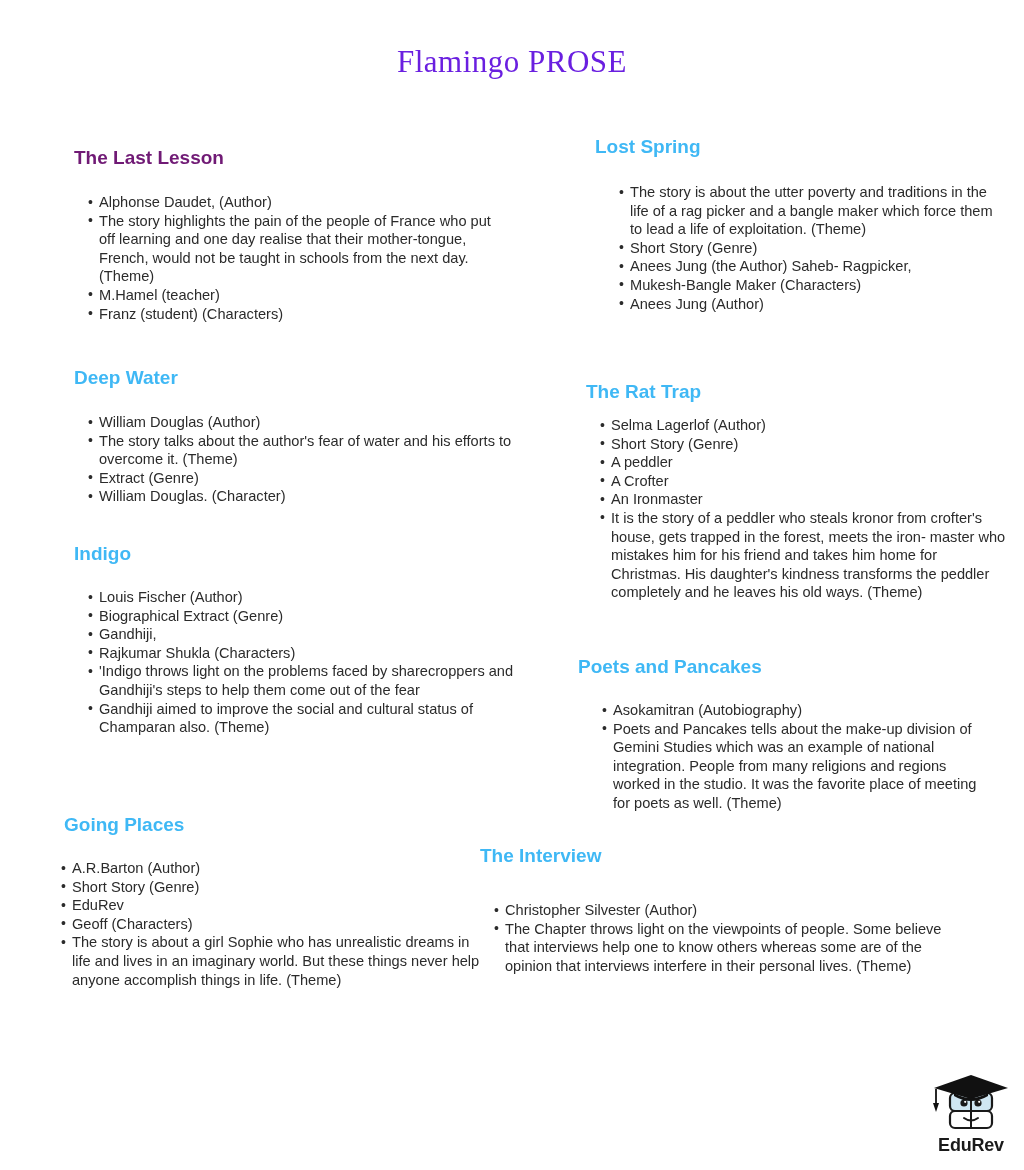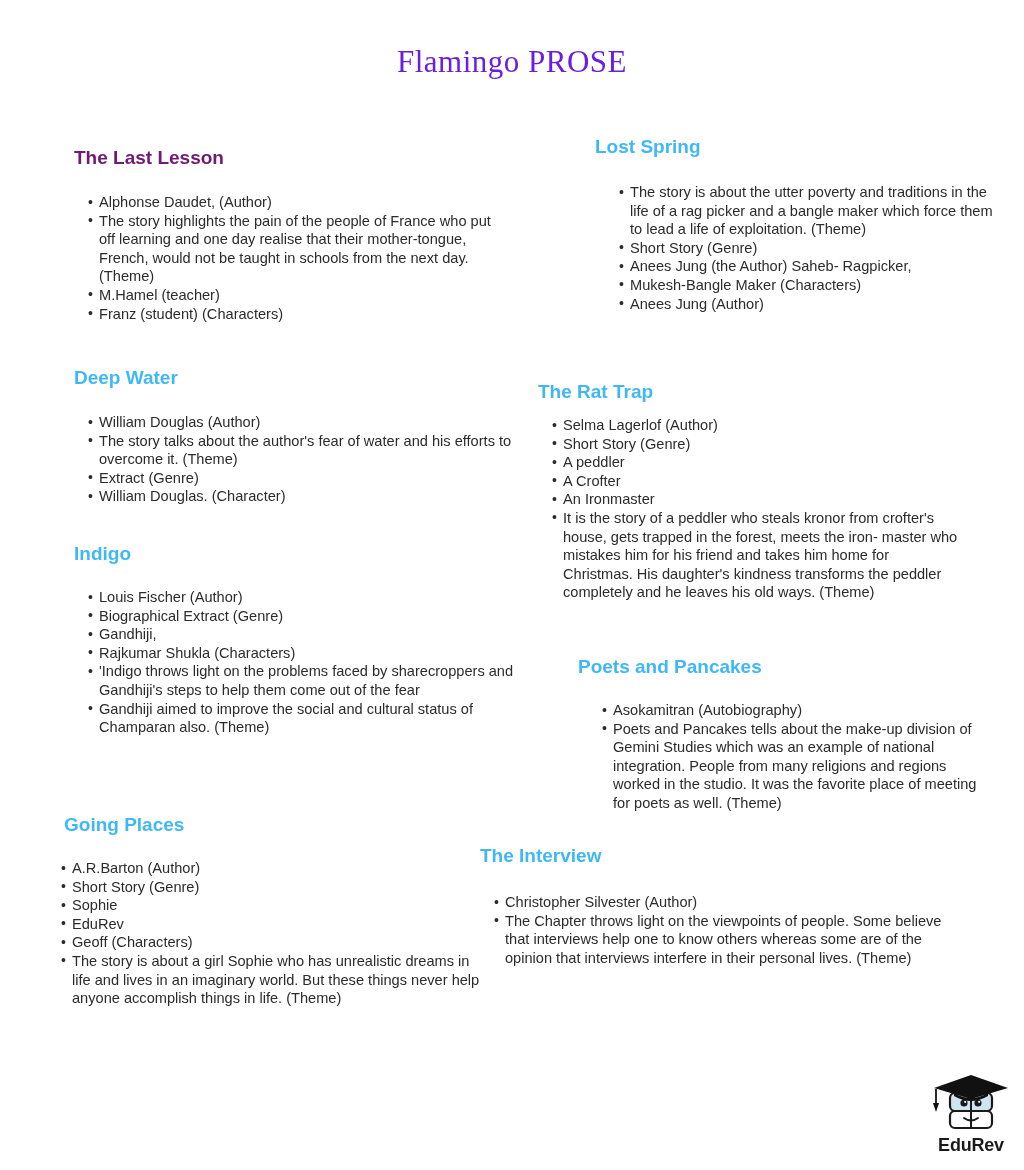--- a/index.html
+++ b/index.html
@@ -78,34 +78,34 @@
   
   #sec-last-lesson      { left: 74px;  top: 146px; width: 430px; }
   #sec-last-lesson .bullet-list      { margin-top: 23px; margin-left: 14px; }
 
   #sec-lost-spring      { left: 578px; top: 135px; width: 400px; margin-left: 17px; }
   #sec-lost-spring .bullet-list      { margin-top: 24px; margin-left: 24px; }
 
   #sec-deep-water       { left: 74px;  top: 366px; width: 460px; }
   #sec-deep-water .bullet-list       { margin-top: 23px; margin-left: 14px; }
 
-  #sec-rat-trap         { left: 538px; top: 380px; width: 420px; }
+  #sec-rat-trap         { left: 586px; top: 380px; width: 420px; }
   #sec-rat-trap .bullet-list         { margin-top: 12px; margin-left: 14px; }
 
   #sec-indigo           { left: 74px;  top: 542px; width: 460px; }
   #sec-indigo .bullet-list           { margin-top: 22px; margin-left: 14px; }
 
   #sec-poets            { left: 578px; top: 655px; width: 400px; }
   #sec-poets .bullet-list            { margin-top: 22px; margin-left: 24px; }
 
   #sec-going-places     { left: 64px;  top: 813px; width: 420px; }
   #sec-going-places .bullet-list     { margin-top: 22px; margin-left: -3px; }
 
   #sec-interview        { left: 480px; top: 844px; width: 470px; }
-  #sec-interview .bullet-list        { margin-top: 25px; margin-left: 14px; }
+  #sec-interview .bullet-list        { margin-top: 33px; margin-left: 14px; }
 
   
   .logo {
     position: absolute;
     left: 928px;
     top: 1073px;
     width: 86px;
     height: 92px;
   }
   .logo svg { display: block; }
@@ -190,21 +190,20 @@
       <li>Asokamitran (Autobiography)</li>
       <li>Poets and Pancakes tells about the make-up division of Gemini Studies which was an example of national integration. People from many religions and regions worked in the studio. It was the favorite place of meeting for poets as well. (Theme)</li>
     </ul>
   </section>
 
   <section class="section" id="sec-going-places">
     <div class="section-heading">Going Places</div>
     <ul class="bullet-list">
       <li>A.R.Barton (Author)</li>
       <li>Short Story (Genre)</li>
-      <li>Sophie</li>
       <li>EduRev</li>
       <li>Geoff (Characters)</li>
       <li>The story is about a girl Sophie who has unrealistic dreams in life and lives in an imaginary world. But these things never help anyone accomplish things in life. (Theme)</li>
     </ul>
   </section>
 
   <section class="section" id="sec-interview">
     <div class="section-heading">The Interview</div>
     <ul class="bullet-list">
       <li>Christopher Silvester (Author)</li>

